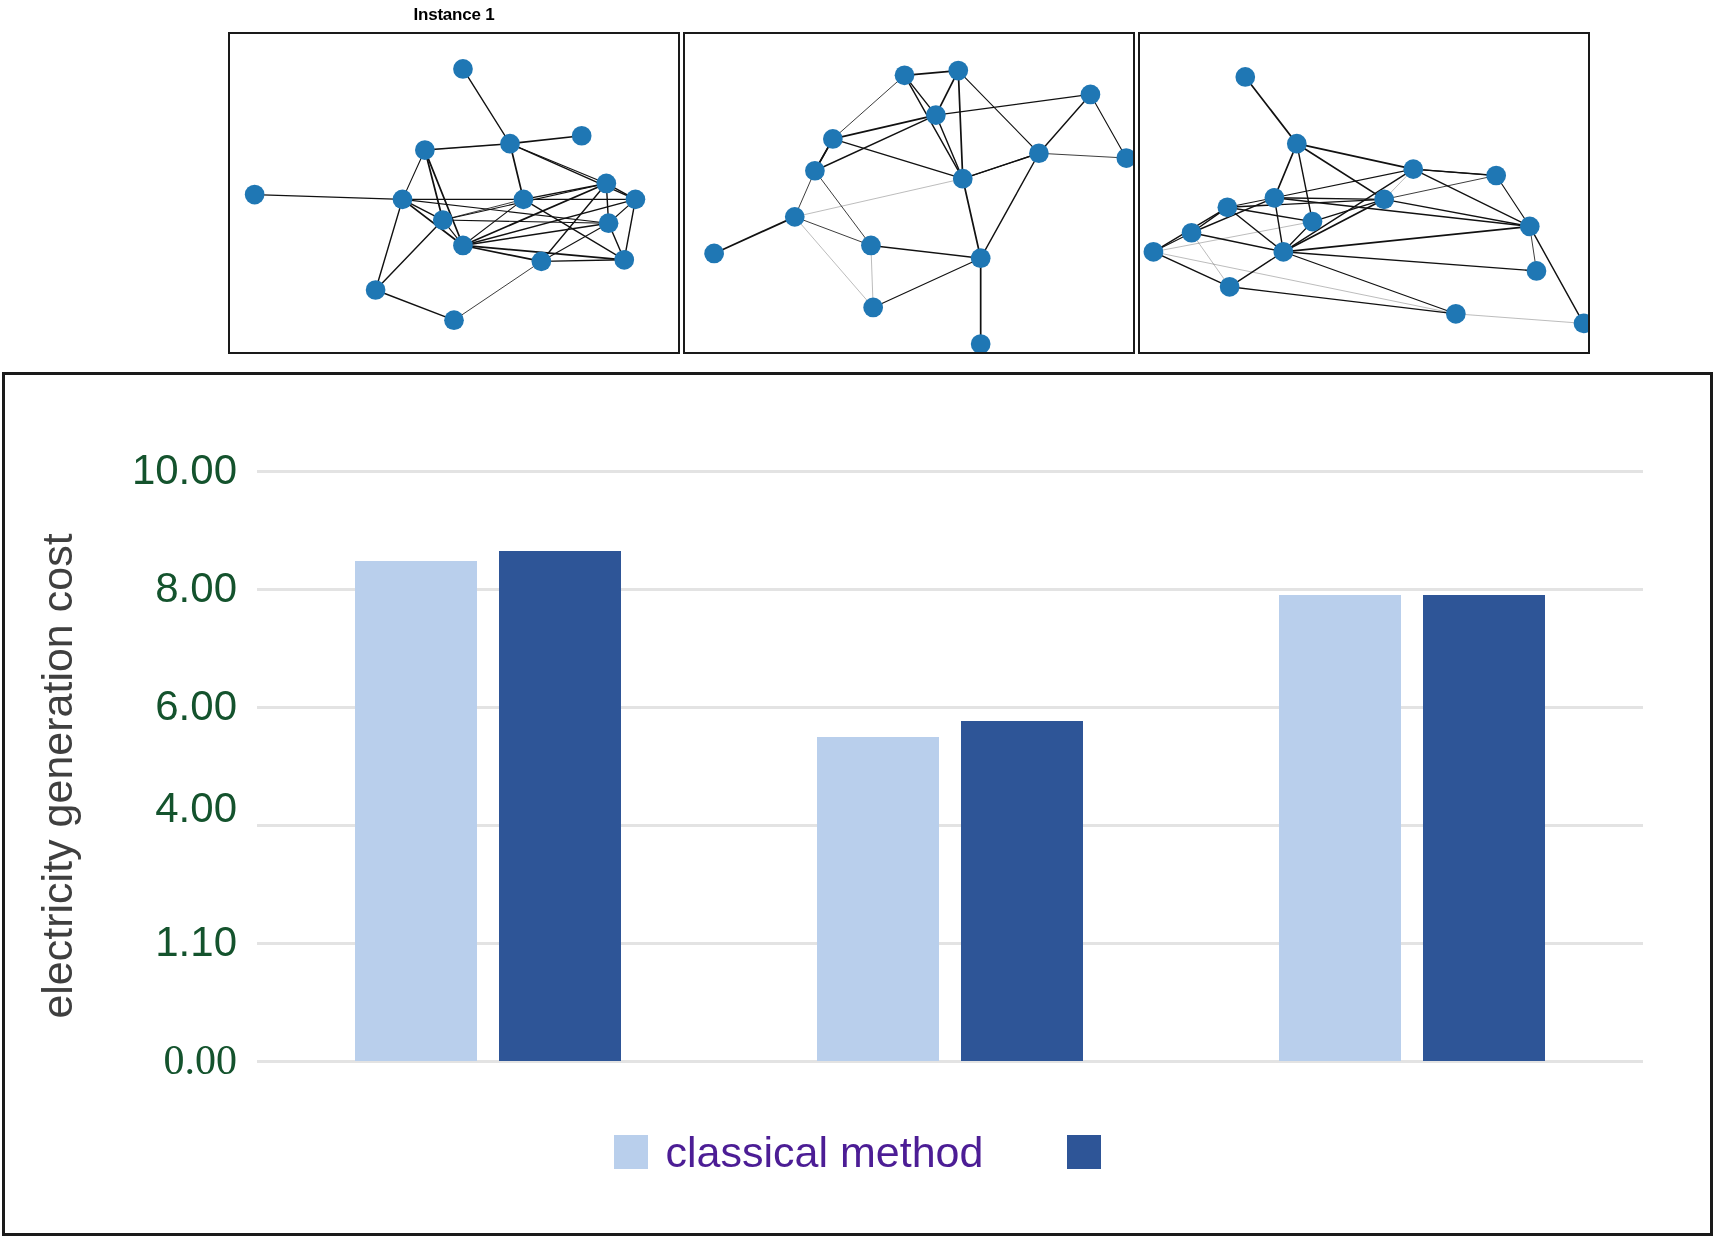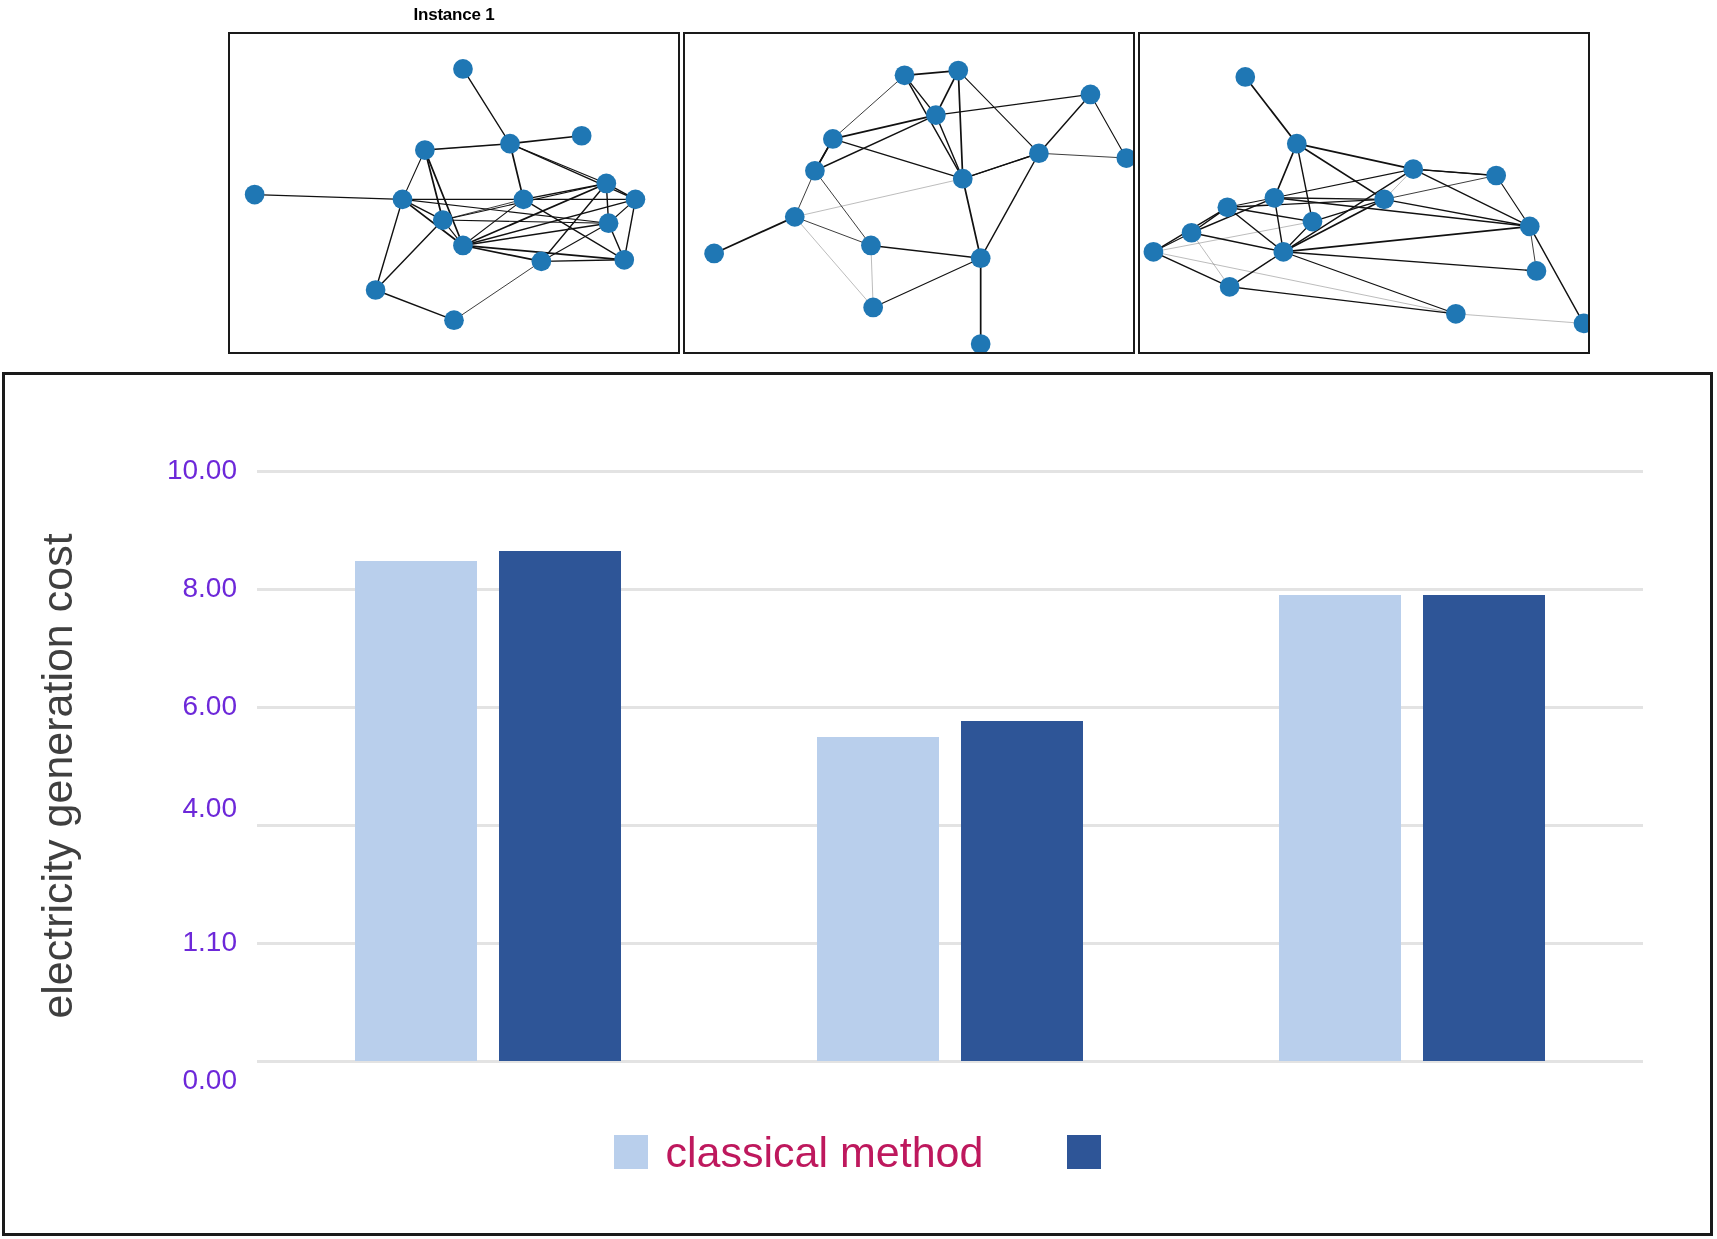--- a/index.html
+++ b/index.html
@@ -38,36 +38,36 @@
 
   
   #plot{
     position:absolute;left:252px;top:96px;width:1386px;height:590px;
   }
   .gridline{
     position:absolute;left:0;width:100%;height:3px;background:#e3e3e3;
   }
   .tick-label{
     position:absolute;right:0;width:180px;text-align:right;
-    font-size:28px;color:#6d28d9;line-height:42px;
+    font-size:42px;color:#14532d;line-height:42px;
   }
   #ticks{position:absolute;left:42px;top:96px;width:190px;height:590px;}
 
   .bar{position:absolute;bottom:0;}
   .bar.classical{background:#b9cfec;}
   .bar.ours{background:#2e5597;}
 
   
   #legend{
     position:absolute;left:0;top:742px;width:100%;height:70px;
     display:flex;align-items:center;justify-content:center;gap:84px;
   }
   .legend-item{display:flex;align-items:center;gap:18px;}
   .legend-swatch{width:34px;height:34px;display:block;}
-  .legend-label{font-size:43px;color:#be185d;line-height:48px;white-space:nowrap;}
+  .legend-label{font-size:43px;color:#4c1d95;line-height:48px;white-space:nowrap;}
 </style>
 </head>
 <body>
 
 <div id="root">
 
   <div id="graph-row">
 
     <div class="graph-block" style="left:228px;">
       <div class="graph-title">Instance 1</div>
@@ -256,21 +256,21 @@
     <div id="chart-inner">
 
       <div id="y-axis-title">electricity generation cost</div>
 
       <div id="ticks">
           <div class="tick-label" style="top: -22px;">10.00</div>
           <div class="tick-label" style="top: 96px; text-align: right;">8.00</div>
           <div class="tick-label" style="top: 214px;">6.00</div>
           <div class="tick-label" style="top: 316px;">4.00</div>
           <div class="tick-label" style="top: 450px;">1.10</div>
-          <div class="tick-label" style="top: 588px;">0.00</div>
+          <div class="tick-label" style="top: 568px; font-family: Liberation Serif, serif;">0.00</div>
         </div>
 
       <div id="plot">
           <div class="gridline" style="top: -1px;"></div>
           <div class="gridline" style="top: 117px;"></div>
           <div class="gridline" style="top: 235px;"></div>
           <div class="gridline" style="top: 353px;"></div>
           <div class="gridline" style="top: 471px;"></div>
           <div class="gridline" style="top: 589px;"></div>
           <div class="bar classical" title="classical method Instance 1: 8.48" style="left: 98px; width: 122px; height: 500.32px; background: rgb(185, 207, 236);"></div>

